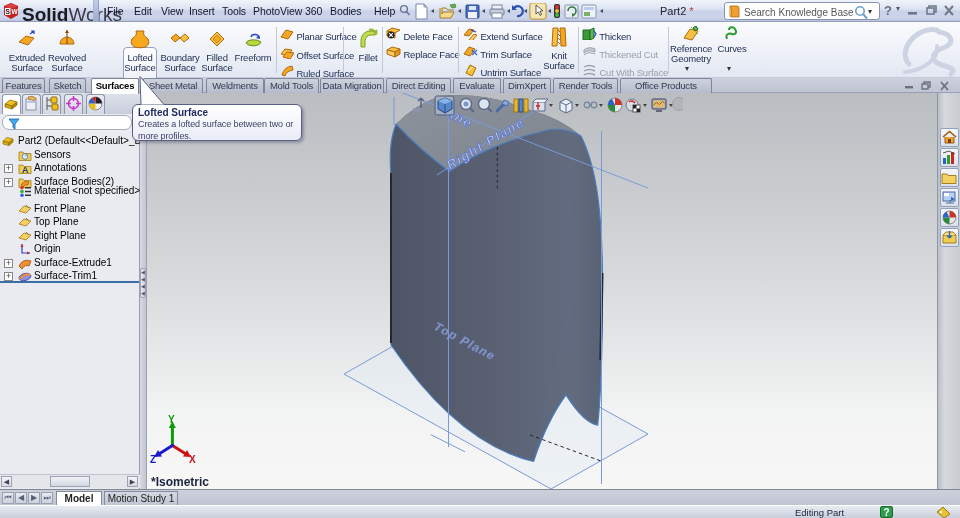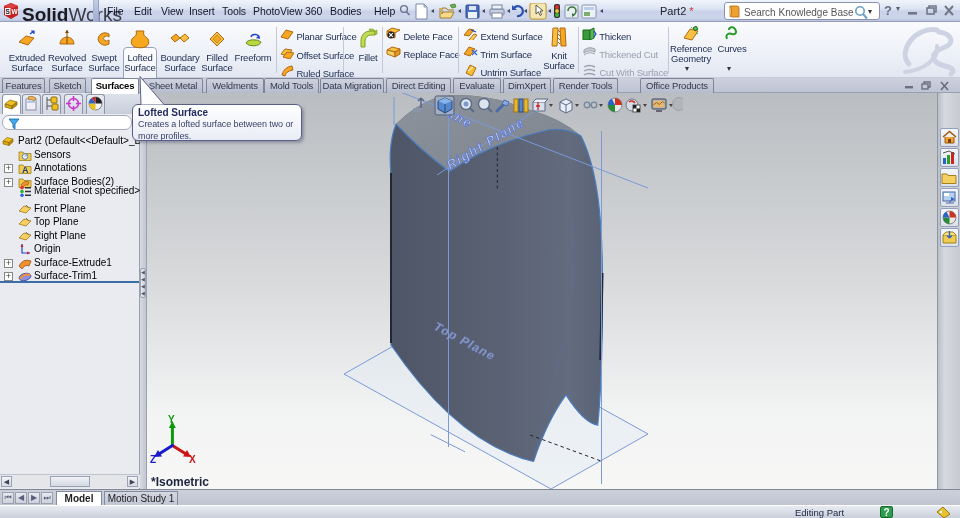--- a/index.html
+++ b/index.html
@@ -152,23 +152,20 @@
 
   <div class="rbtn" style="left:4px;width:46px;"><svg width="22" height="22" viewBox="0 0 22 22" style="margin-top:4px;">
         <path d="M3,14 L10,8 L18,10 L12,17 Z" fill="#f5a623" stroke="#b06a10"></path>
         <path d="M14,6 l4,-3 m0,3 v-3 h-3" stroke="#2244cc" stroke-width="1.2" fill="none"></path>
       </svg><br>Extruded Surface</div>
   <div class="rbtn" style="left:44px;width:46px;"><svg width="22" height="22" viewBox="0 0 22 22" style="margin-top:4px;">
         <path d="M4,16 a7,7 0 0 1 14,0 z" fill="#f5a623" stroke="#b06a10"></path>
         <line x1="11" y1="2" x2="11" y2="16" stroke="#884400" stroke-width="1"></line>
         <path d="M11,2 l2,3 h-4 z" fill="#884400"></path>
       </svg><br>Revolved Surface</div>
-  <div class="rbtn" style="left:82px;width:44px;"><svg width="22" height="22" viewBox="0 0 22 22" style="margin-top:4px;">
-        <path d="M16,6 a7,6 0 1 0 0,10 v-4 a3,2.5 0 1 1 0,-3 z" fill="#f5a623" stroke="#b06a10"></path>
-      </svg><br>Swept Surface</div>
   <div class="abs" style="left:123px;top:25px;width:34px;height:51px;border:1px solid #9aa2b8;border-radius:4px;background:linear-gradient(180deg,#fdfdfe,#e8ecf5);"></div>
   <div class="rbtn" style="left:122px;width:36px;"><svg width="22" height="22" viewBox="0 0 22 22" style="margin-top:4px;">
         <path d="M7,3 h8 c-1,3 0,5 3,7 c3,2 2,8 -2,9 c-3,1 -7,1 -10,0 c-4,-1 -5,-7 -2,-9 c3,-2 4,-4 3,-7 z" fill="#f6a81f" stroke="#b06a10"></path>
       </svg><br>Lofted Surface</div>
   <div class="rbtn" style="left:156px;width:48px;"><svg width="22" height="22" viewBox="0 0 22 22" style="margin-top:4px;">
         <path d="M2,10 l5,-4 4,4 -5,4 z" fill="#f5a623" stroke="#b06a10"></path>
         <path d="M11,10 l5,-4 4,4 -5,4 z" fill="#f8c040" stroke="#b06a10"></path>
       </svg><br>Boundary Surface</div>
   <div class="rbtn" style="left:196px;width:42px;"><svg width="22" height="22" viewBox="0 0 22 22" style="margin-top:4px;">
         <path d="M11,4 l7,7 -7,7 -7,-7 z" fill="#f8c040" stroke="#b06a10"></path>
@@ -264,21 +261,21 @@
   <div class="cmtab" style="left:49px;width:37px;">Sketch</div>
   <div class="cmtab active" style="left:91px;width:48px;">Surfaces</div>
   <div class="cmtab" style="left:143px;width:60px;">Sheet Metal</div>
   <div class="cmtab" style="left:206px;width:58px;">Weldments</div>
   <div class="cmtab" style="left:264px;width:55px;">Mold Tools</div>
   <div class="cmtab" style="left:320px;width:64px;">Data Migration</div>
   <div class="cmtab" style="left:386px;width:65px;">Direct Editing</div>
   <div class="cmtab" style="left:453px;width:48px;">Evaluate</div>
   <div class="cmtab" style="left:503px;width:48px;">DimXpert</div>
   <div class="cmtab" style="left:553px;width:65px;">Render Tools</div>
-  <div class="cmtab" style="left:640px;width:74px;">Office Products</div>
+  <div class="cmtab" style="left:620px;width:92px;">Office Products</div>
   <svg class="abs" style="left:905px;top:3px;" width="52" height="10" viewBox="0 0 52 10">
     <rect x="0" y="5" width="8" height="2.4" fill="#6a7080"></rect>
     <rect x="17" y="3" width="6" height="5" fill="none" stroke="#6a7080" stroke-width="1.4"></rect>
     <path d="M19,3 v-2 h6 v5 h-2" fill="none" stroke="#6a7080" stroke-width="1.4"></path>
     <path d="M36,1 l7,8 m0,-8 l-7,8" stroke="#6a7080" stroke-width="1.7"></path>
   </svg>
 </div>
 
 <div id="leftpanel" class="abs">
   <div id="fmtabs">

